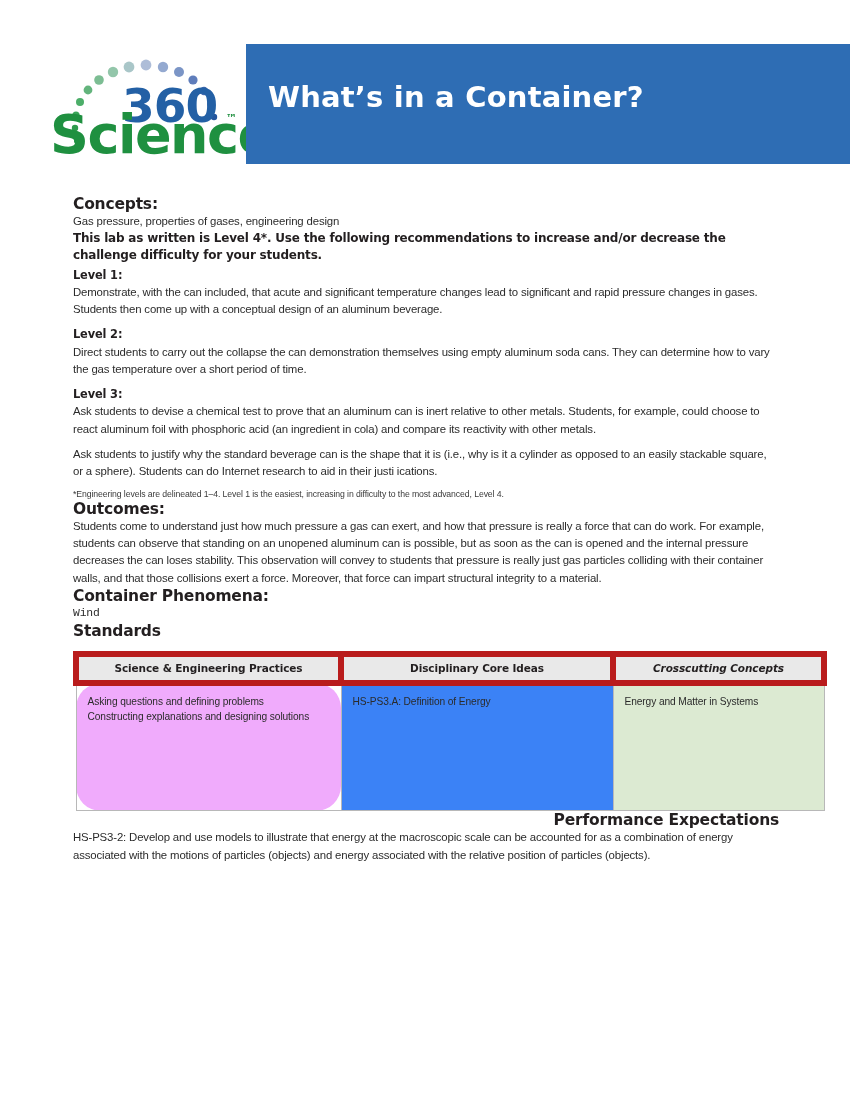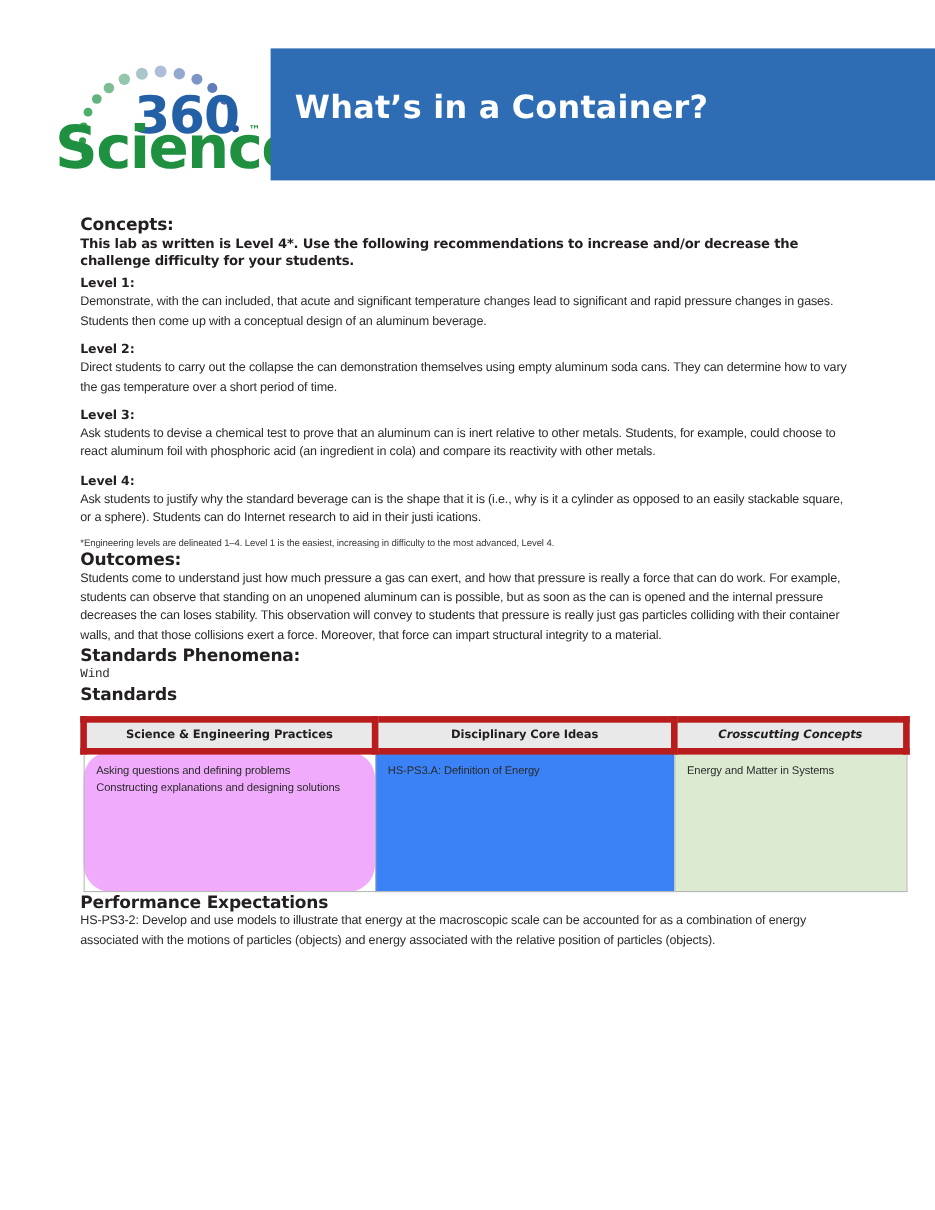--- a/index.html
+++ b/index.html
@@ -156,21 +156,21 @@
     letter-spacing: -0.1px;
   }
 
   .sp-concepts-body { margin-top: 7px; }
   .sp-lab-head { margin-top: 33px; }
   .sp-outcomes-head { margin-top: 45px; }
   .sp-outcomes-body { margin-top: 9px; }
   .sp-phenom-head { margin-top: 40px; }
   .sp-phenom-body { margin-top: 9px; font-family: Liberation Mono, monospace; }
   .sp-standards-head { margin-top: 42px; }
-  .sp-perf-head { margin-top: 30px; }
+  .sp-perf-head { margin-top: 30px; text-align: right; }
   .sp-perf-body { margin-top: 10px; }
 
   
   .standards-table {
     margin-top: 11px;
     width: 706px;
     border-collapse: collapse;
     table-layout: fixed;
   }
   .standards-table th {
@@ -240,49 +240,49 @@
     </div>
 
     <div class="banner">
       <div class="banner-title">What’s in a Container?</div>
     </div>
   </div>
 
   <div class="content">
 
     <h2 class="section-head">Concepts:</h2>
+    <p class="body-text sp-concepts-body">Gas pressure, properties of gases, engineering design</p>
 
     <h3 class="lab-level-head sp-lab-head">This lab as written is Level 4*. Use the following recommendations to increase and/or decrease the challenge difficulty for your students.</h3>
 
     <div class="level-block">
       <p class="level-label">Level 1:</p>
       <p class="body-text">Demonstrate, with the can included, that acute and significant temperature changes lead to significant and rapid pressure changes in gases. Students then come up with a conceptual design of an aluminum beverage.</p>
     </div>
 
     <div class="level-block">
       <p class="level-label">Level 2:</p>
       <p class="body-text">Direct students to carry out the collapse the can demonstration themselves using empty aluminum soda cans. They can determine how to vary the gas temperature over a short period of time.</p>
     </div>
 
     <div class="level-block">
       <p class="level-label">Level 3:</p>
       <p class="body-text">Ask students to devise a chemical test to prove that an aluminum can is inert relative to other metals. Students, for example, could choose to react aluminum foil with phosphoric acid (an ingredient in cola) and compare its reactivity with other metals.</p>
     </div>
 
     <div class="level-block">
-      <p class="level-label">Level 4:</p>
       <p class="body-text">Ask students to justify why the standard beverage can is the shape that it is (i.e., why is it a cylinder as opposed to an easily stackable square, or a sphere). Students can do Internet research to aid in their justi ications.</p>
     </div>
 
     <p class="footnote">*Engineering levels are delineated 1–4. Level 1 is the easiest, increasing in difficulty to the most advanced, Level 4.</p>
 
     <h2 class="section-head sp-outcomes-head">Outcomes:</h2>
     <p class="body-text sp-outcomes-body">Students come to understand just how much pressure a gas can exert, and how that pressure is really a force that can do work. For example, students can observe that standing on an unopened aluminum can is possible, but as soon as the can is opened and the internal pressure decreases the can loses stability. This observation will convey to students that pressure is really just gas particles colliding with their container walls, and that those collisions exert a force. Moreover, that force can impart structural integrity to a material.</p>
 
-    <h2 class="section-head sp-phenom-head">Standards Phenomena:</h2>
+    <h2 class="section-head sp-phenom-head">Container Phenomena:</h2>
     <p class="body-text sp-phenom-body">Wind</p>
 
     <h2 class="section-head sp-standards-head">Standards</h2>
 
     <table class="standards-table">
       <thead>
         <tr>
           <th class="col-sep">Science &amp; Engineering Practices</th>
           <th class="col-dci">Disciplinary Core Ideas</th>
           <th class="col-ccc">Crosscutting Concepts</th>

